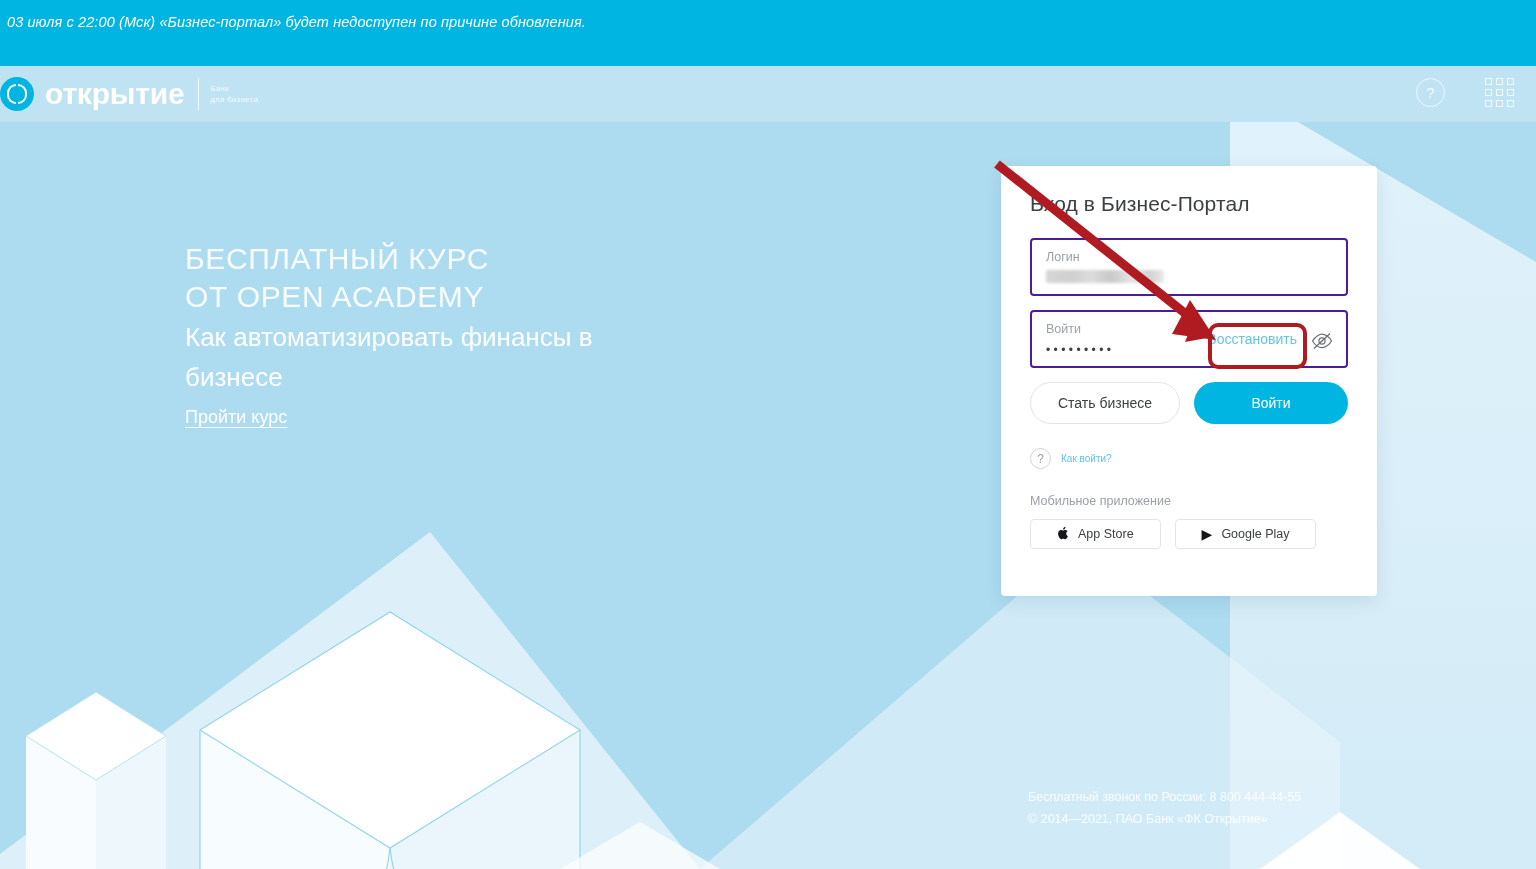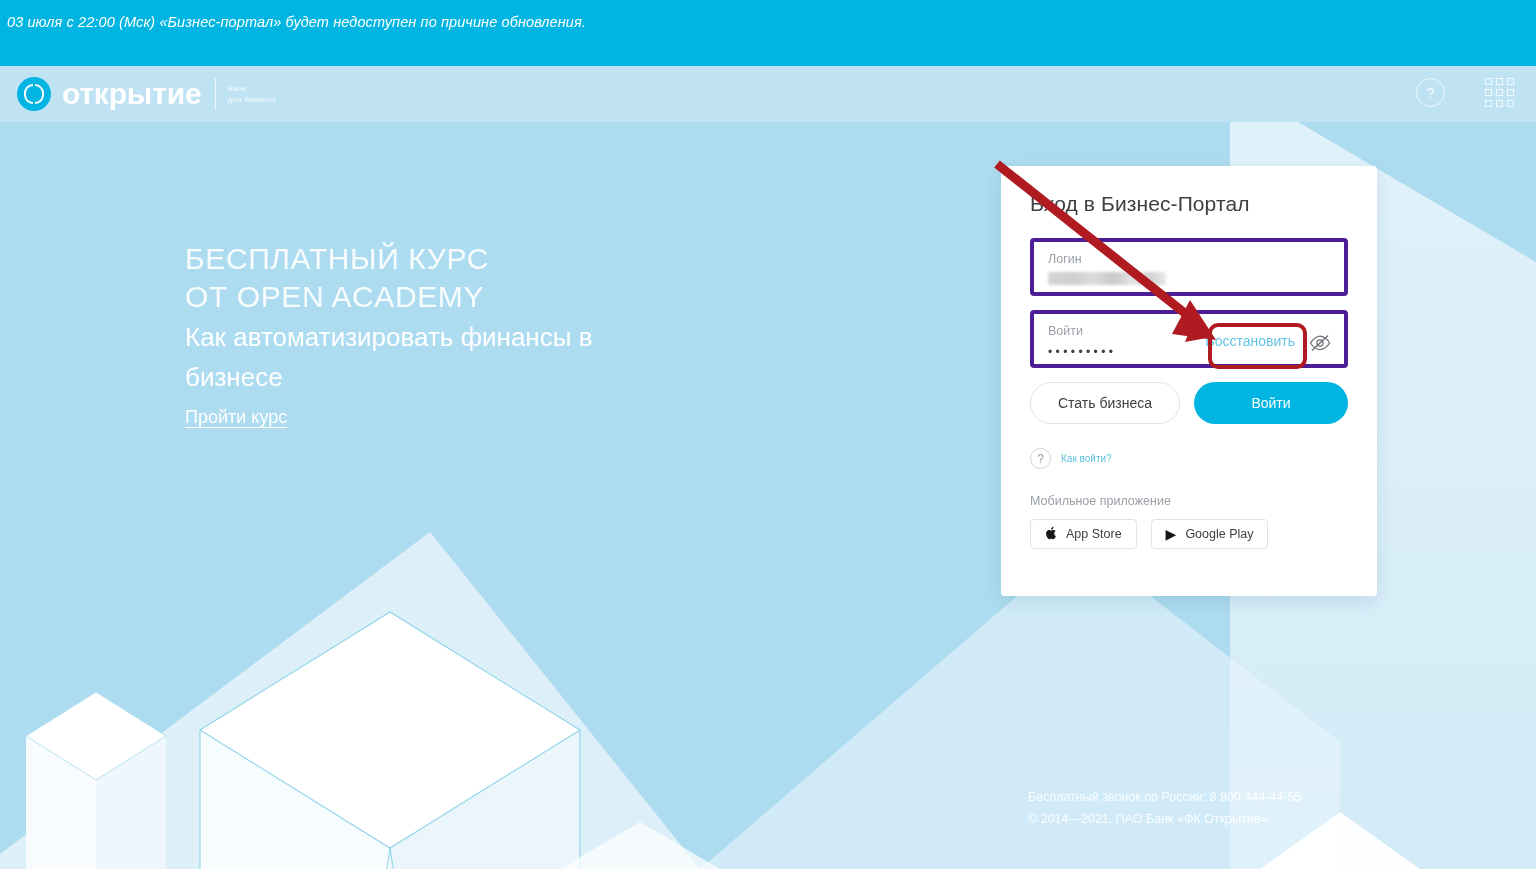--- a/index.html
+++ b/index.html
@@ -37,21 +37,21 @@
   
   #site-header {
     position: absolute;
     left: 0; top: 66px;
     width: 1536px;
     height: 56px;
     background: #bfe3f3;
   }
   #brand {
     position: absolute;
-    left: 17px; top: 8px;
+    left: 0; top: 8px;
     display: flex;
     align-items: center;
     height: 40px;
   }
   #brand-mark {
     width: 34px; height: 34px;
     border-radius: 50%;
     background: #00b5e2;
     position: relative;
     flex: 0 0 auto;
@@ -182,21 +182,21 @@
   #login-title {
     font-size: 21px;
     color: #3c4043;
     font-weight: 400;
     letter-spacing: 0.1px;
     margin: 0 0 22px 0;
   }
 
   .field {
     position: relative;
-    border: 4px solid #4c1d95;
+    border: 2px solid #4c1d95;
     border-radius: 4px;
     height: 58px;
     box-sizing: border-box;
     padding: 9px 14px 0 14px;
     margin-bottom: 14px;
     background: #ffffff;
   }
   .field-label {
     font-size: 12.5px;
     color: #9aa0a6;
@@ -301,21 +301,21 @@
     margin-top: 11px;
   }
   .store-button {
     height: 30px;
     border: 1px solid #e2e4e7;
     border-radius: 4px;
     background: #ffffff;
     display: flex;
     align-items: center;
     gap: 9px;
-    padding: 0 14px;
+    padding: 0 26px;
     font-size: 12.5px;
     color: #3c4043;
     font-family: inherit;
     cursor: pointer;
   }
   .store-button .glyph {
     font-size: 14px;
     line-height: 1;
     color: #15171a;
   }
@@ -455,21 +455,21 @@
     <span id="toggle-password-icon">
       <svg width="22" height="18" viewBox="0 0 22 18" fill="none" stroke="#6b7075" stroke-width="1.2">
         <path d="M1.5 9 C4.5 4, 9 2.2, 11 2.2 C14 2.2, 18.5 5, 20.5 9 C18.5 13, 14 15.6, 11 15.6 C8 15.6, 4 13, 1.5 9 Z"></path>
         <circle cx="11" cy="9" r="3.1"></circle>
         <line x1="3" y1="16.4" x2="19" y2="1.6" stroke-width="1.3"></line>
       </svg>
     </span>
   </div>
 
   <div id="auth-buttons">
-    <button id="become-client-button">Стать бизнеса</button>
+    <button id="become-client-button">Стать бизнесе</button>
     <button id="login-button">Войти</button>
   </div>
 
   <div id="how-to-login">
     <span id="how-to-login-icon">?</span>
     <span id="how-to-login-label">Как войти?</span>
   </div>
 
   <div id="mobile-app-label">Мобильное приложение</div>
   <div id="store-buttons">

